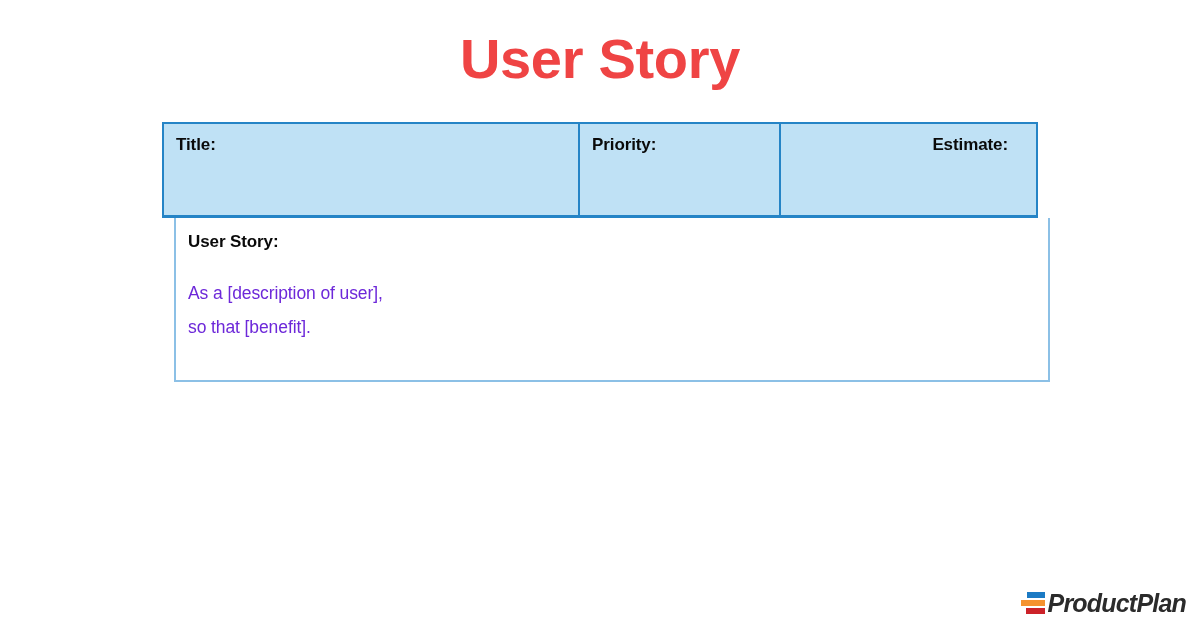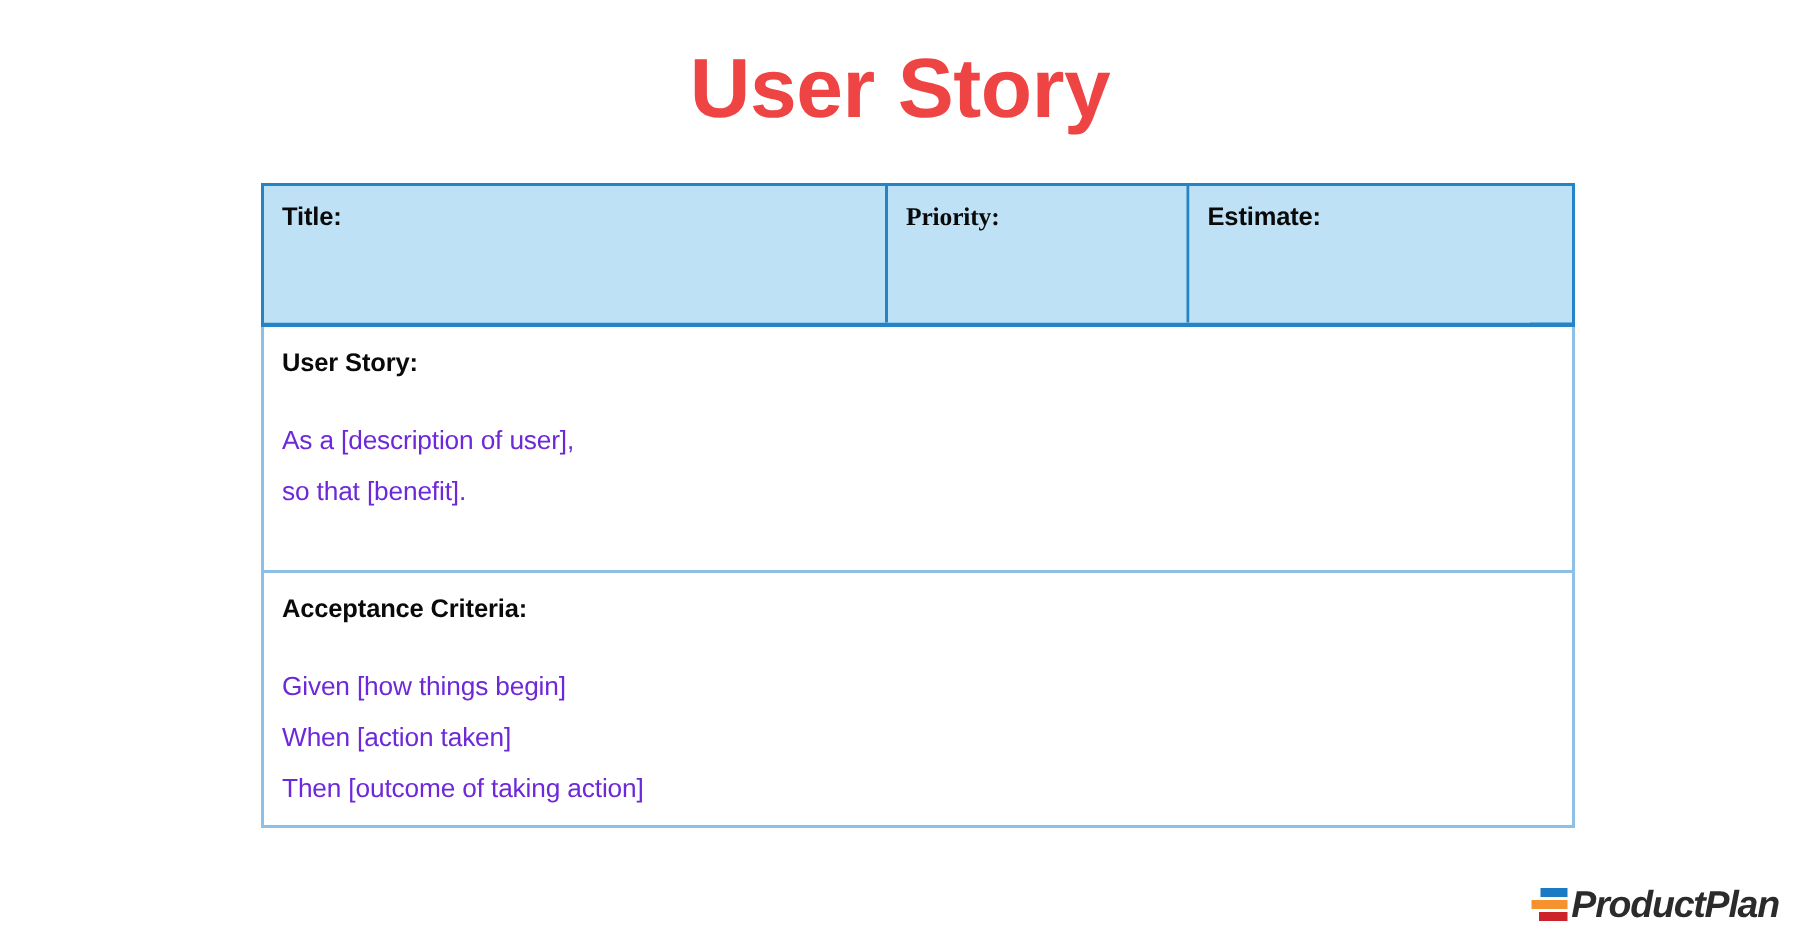--- a/index.html
+++ b/index.html
@@ -25,21 +25,21 @@
     letter-spacing: -0.3px;
     color: #ef4444;
     margin: 0;
     padding-top: 29px;
     line-height: 1.08;
   }
 
   
   .story-table {
     position: absolute;
-    left: 174px;
+    left: 162px;
     top: 122px;
     width: 876px;
   }
 
   
   .header-row {
     display: flex;
     box-sizing: border-box;
     height: 96px;
     border: 2px solid #2584c6;
@@ -47,41 +47,43 @@
     background: #bfe1f5;
   }
   .header-cell {
     box-sizing: border-box;
     padding: 11px 0 0 12px;
     background: #bfe1f5;
     border-right: 2px solid #2584c6;
   }
   .header-cell:last-child {
     border-right: none;
+    text-align: right;
   }
   .cell-title    { width: 416px; }
-  .cell-priority { width: 201px; font-family: Liberation Serif, serif; }
+  .cell-priority { width: 201px; }
   .cell-estimate { width: 227px; }
 
   .cell-label {
     font-size: 17px;
     font-weight: bold;
     color: #0a0a0a;
     letter-spacing: -0.1px;
     line-height: 1.2;
   }
 
   
   .body-row {
     box-sizing: border-box;
     width: 876px;
     border: 2px solid #8cc0e6;
     border-top: none;
     background: #ffffff;
     padding: 14px 0 0 12px;
+    margin-left: 12px;
   }
   .row-userstory {
     height: 164px;
   }
   .row-acceptance {
     height: 170px;
   }
 
   .section-label {
     font-size: 17px;
@@ -158,28 +160,20 @@
   </div>
 
   <div class="body-row row-userstory">
     <div class="section-label">User Story:</div>
     <div class="section-lines">
       <div class="line">As a [description of user],</div>
       <div class="line">so that [benefit].</div>
     </div>
   </div>
 
-  <div class="body-row row-acceptance">
-    <div class="section-label">Acceptance Criteria:</div>
-    <div class="section-lines">
-      <div class="line">Given [how things begin]</div>
-      <div class="line">When [action taken]</div>
-      <div class="line">Then [outcome of taking action]</div>
-    </div>
-  </div>
 
 </div>
 
 <div class="logo">
   <div class="logo-mark">
     <div class="logo-bar bar-blue"></div>
     <div class="logo-bar bar-orange"></div>
     <div class="logo-bar bar-red"></div>
   </div>
   <div class="logo-wordmark">ProductPlan</div>

